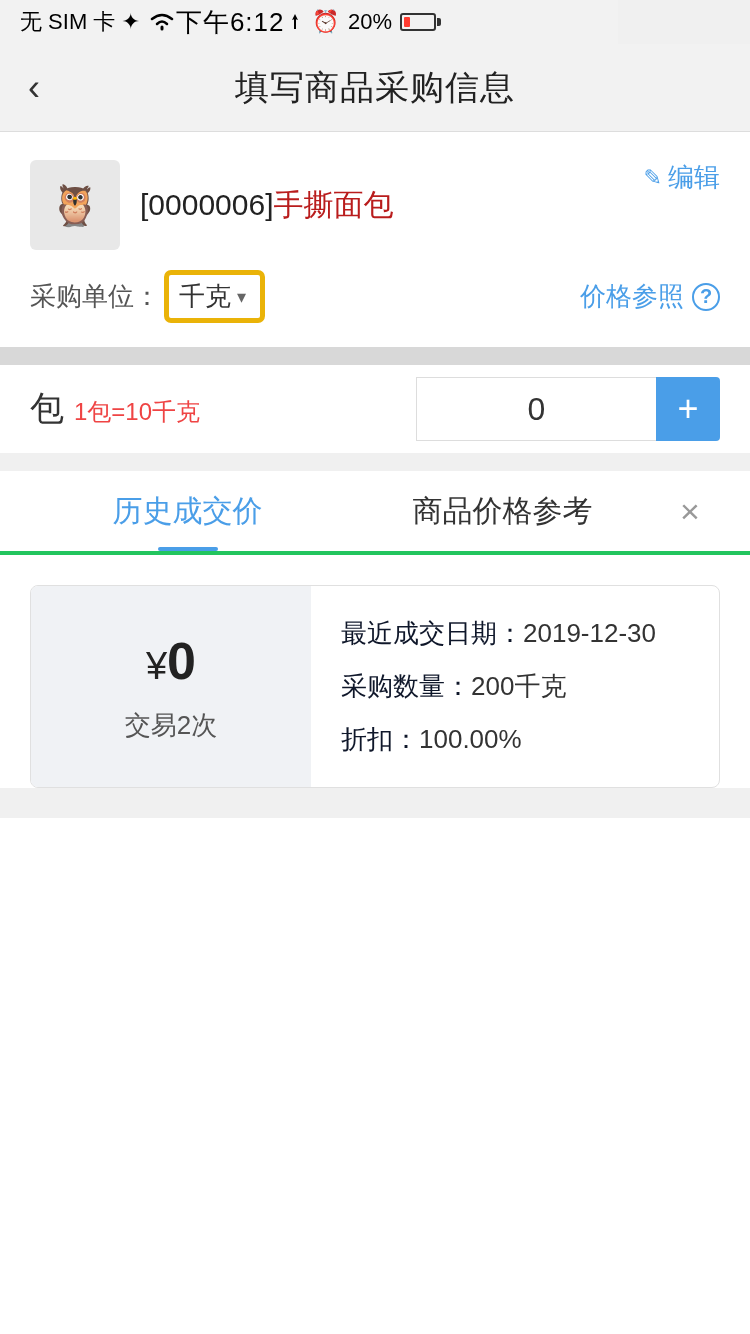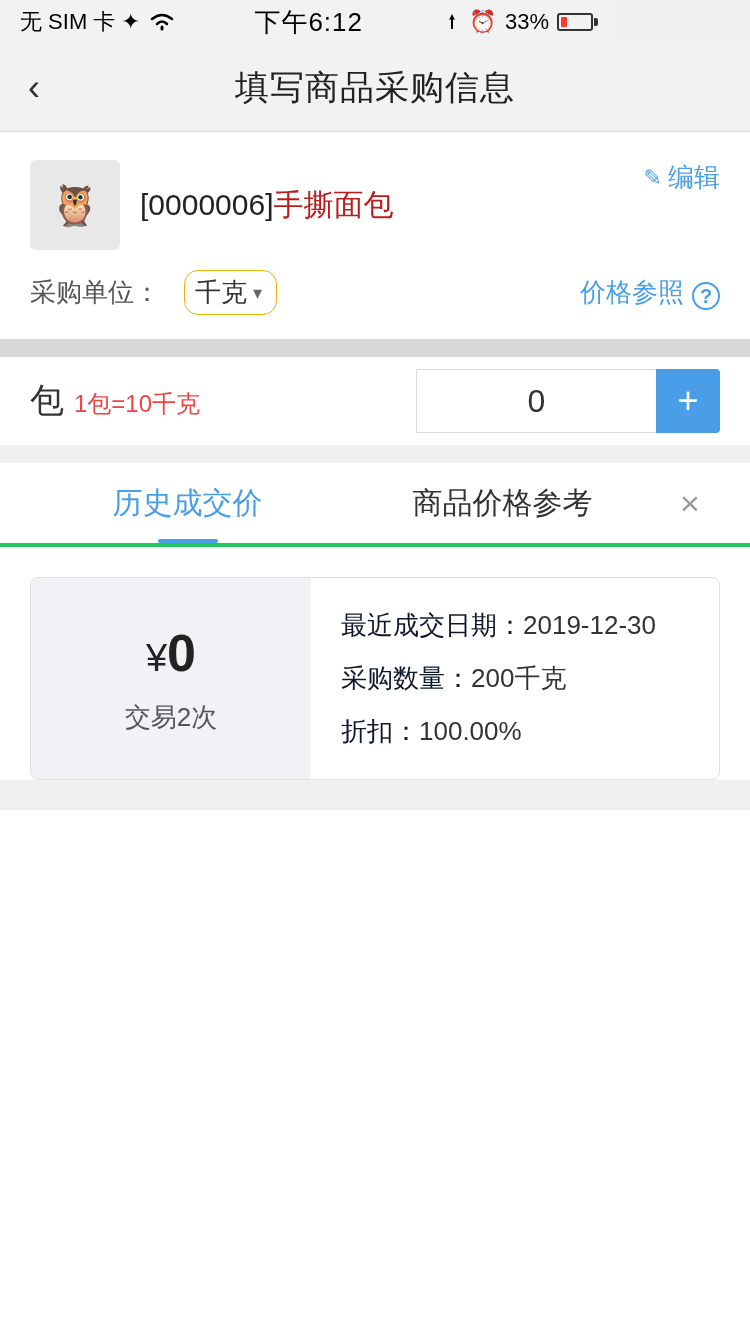--- a/index.html
+++ b/index.html
@@ -12,21 +12,20 @@
       overflow-x: hidden;
     }
 
     
     .status-bar {
       width: 618px;
       height: 44px;
       background: #f2f2f2;
       display: flex;
       align-items: center;
-      justify-content: space-between;
       padding: 0 20px;
       font-size: 24px;
       color: #000;
     }
     .status-left {
       display: flex;
       align-items: center;
       gap: 8px;
       font-size: 22px;
     }
@@ -139,46 +138,46 @@
       font-size: 22px;
     }
     .product-bottom-row {
       display: flex;
       align-items: center;
       justify-content: space-between;
     }
     .unit-section {
       display: flex;
       align-items: center;
-      gap: 24px;
+      gap: 4px;
       font-size: 26px;
       color: #555;
     }
     .unit-label {
       color: #555;
     }
     .unit-dropdown {
-      border: 1px solid #eab308;
-      border-radius: 14px;
+      border: 5px solid #eab308;
+      border-radius: 7px;
       padding: 4px 14px 4px 10px;
       font-size: 26px;
       color: #333;
       display: flex;
       align-items: center;
       gap: 6px;
       background: #fff;
       cursor: pointer;
     }
     .dropdown-arrow {
       font-size: 18px;
       color: #666;
     }
     .price-ref {
       display: flex;
-      align-items: flex-end;
+      align-items: center;
       gap: 8px;
       color: #4a9ee8;
       font-size: 26px;
       cursor: pointer;
     }
     .price-ref-icon {
       width: 28px;
       height: 28px;
       border: 2px solid #4a9ee8;
       border-radius: 50%;
@@ -358,21 +357,21 @@
       <path d="M4 8 Q14 0 24 8" stroke="#000" stroke-width="2.5" fill="none" stroke-linecap="round"></path>
     </svg>
   </div>
   <div class="status-center">下午6:12</div>
   <div class="status-right">
     <svg width="20" height="20" viewBox="0 0 20 20">
       <polygon points="10,2 13,8 10,7 7,8" fill="#000"></polygon>
       <line x1="10" y1="7" x2="10" y2="17" stroke="#000" stroke-width="2"></line>
     </svg>
     <span>⏰</span>
-    <span>33%</span>
+    <span>20%</span>
     <div class="battery-icon">
       <div class="battery-body">
         <div class="battery-fill"></div>
       </div>
       <div class="battery-tip"></div>
     </div>
   </div>
 </div>
 
 <div class="header">

